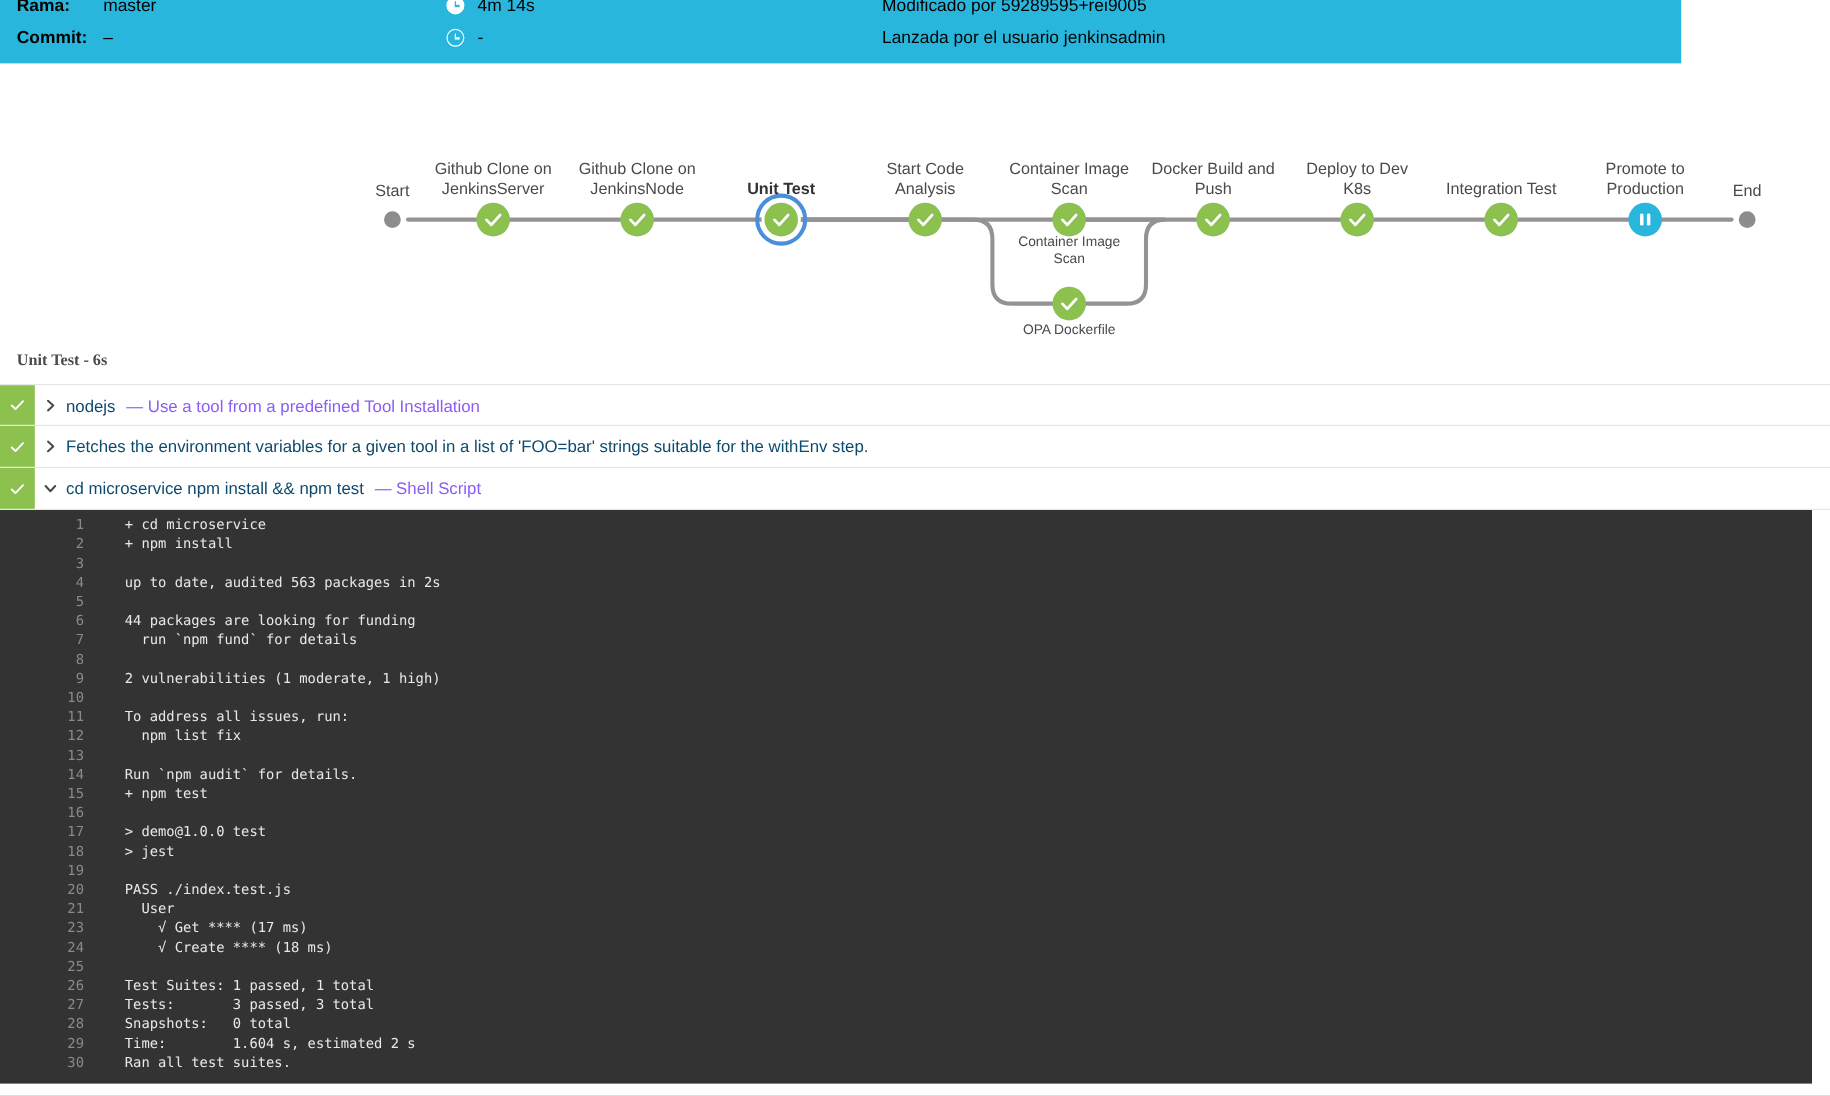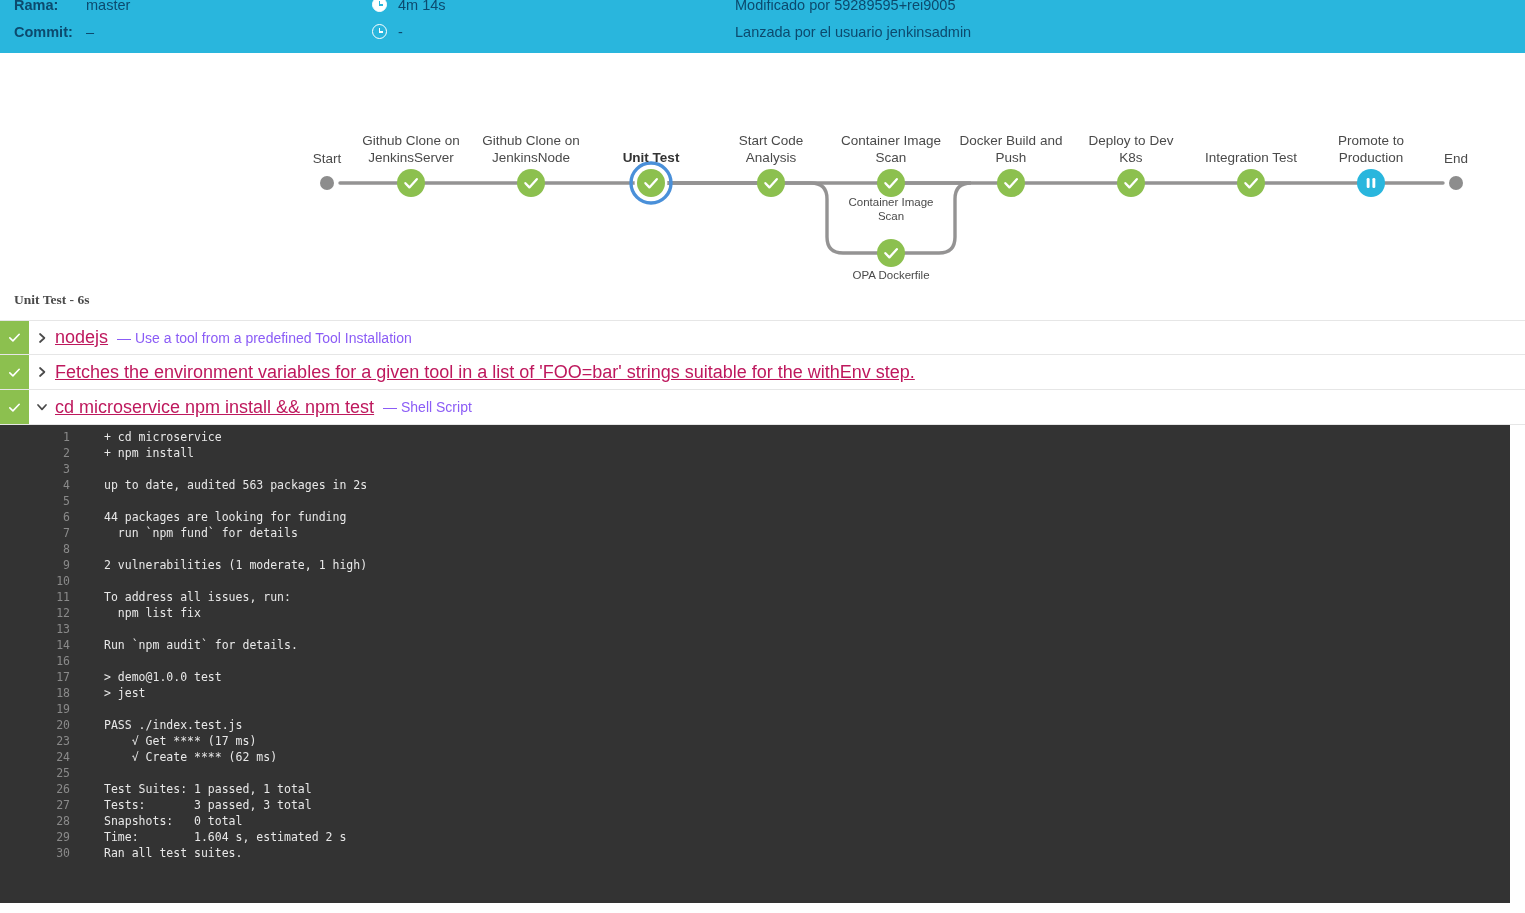--- a/index.html
+++ b/index.html
@@ -7,23 +7,23 @@
     margin: 0; padding: 0;
     width: 1525px; height: 913px;
     background: #fff;
     font-family: "Liberation Sans", sans-serif;
     overflow: hidden;
   }
 
   
   .run-header {
     position: relative;
-    width: 1525px; height: 53px;
+    width: 1401px; height: 53px;
     background: #29b6dd;
-    color: #0c4a6e;
+    color: #000000;
     overflow: hidden;
   }
   .hdr-col { position: absolute; }
   .hdr-row {
     display: flex; align-items: center;
     height: 27px;
     font-size: 14.5px;
     white-space: nowrap;
   }
   .hdr-label { font-weight: bold; margin-right: 10px; }
@@ -111,23 +111,22 @@
     flex: none;
   }
   .chk { width: 15px; height: 15px; display: block; }
   .step-chevron {
     width: 26px; flex: none;
     display: flex; align-items: center; justify-content: center;
     color: #4a4a4a;
   }
   .step-chevron svg { display: block; }
   .step-text {
-    font-size: 18px; color: #be185d;
+    font-size: 14px; color: #0c4a6e;
     white-space: nowrap;
-    text-decoration: underline;
   }
   .step-meta { color: #8b5cf6; margin-left: 9px; font-size: 14px; }
 
   
   .console-log {
     position: relative;
     background: #333333;
     width: 1510px;
     height: 478px;
     overflow: hidden;
@@ -353,46 +352,54 @@
     </div>
     <div class="log-line">
       <span class="log-num">13</span>
       <span class="log-txt"></span>
     </div>
     <div class="log-line">
       <span class="log-num">14</span>
       <span class="log-txt">Run `npm audit` for details.</span>
     </div>
     <div class="log-line">
+      <span class="log-num">15</span>
+      <span class="log-txt">+ npm test</span>
+    </div>
+    <div class="log-line">
       <span class="log-num">16</span>
       <span class="log-txt"></span>
     </div>
     <div class="log-line">
       <span class="log-num">17</span>
       <span class="log-txt">&gt; demo@1.0.0 test</span>
     </div>
     <div class="log-line">
       <span class="log-num">18</span>
       <span class="log-txt">&gt; jest</span>
     </div>
     <div class="log-line">
       <span class="log-num">19</span>
       <span class="log-txt"></span>
     </div>
     <div class="log-line">
       <span class="log-num">20</span>
       <span class="log-txt">PASS ./index.test.js</span>
     </div>
     <div class="log-line">
+      <span class="log-num">21</span>
+      <span class="log-txt">  User</span>
+    </div>
+    <div class="log-line">
       <span class="log-num">23</span>
       <span class="log-txt">    √ Get **** (17 ms)</span>
     </div>
     <div class="log-line">
       <span class="log-num">24</span>
-      <span class="log-txt">    √ Create **** (62 ms)</span>
+      <span class="log-txt">    √ Create **** (18 ms)</span>
     </div>
     <div class="log-line">
       <span class="log-num">25</span>
       <span class="log-txt"></span>
     </div>
     <div class="log-line">
       <span class="log-num">26</span>
       <span class="log-txt">Test Suites: 1 passed, 1 total</span>
     </div>
     <div class="log-line">

